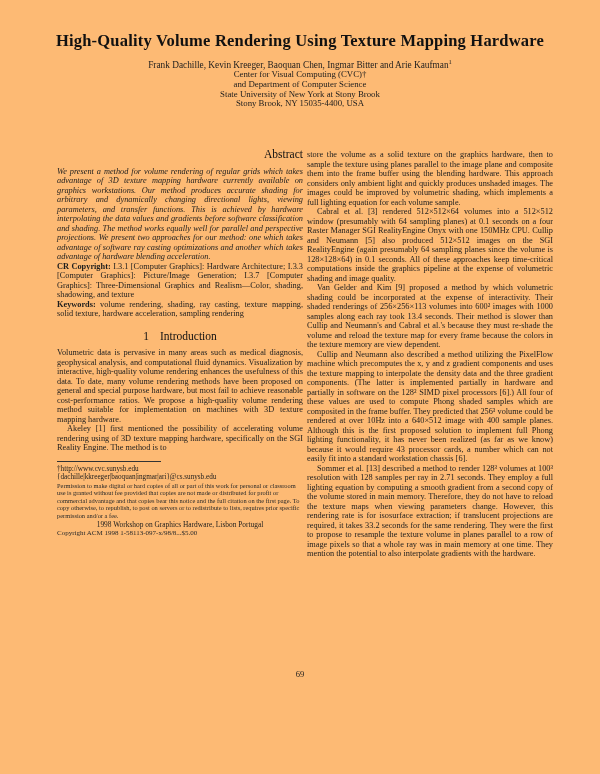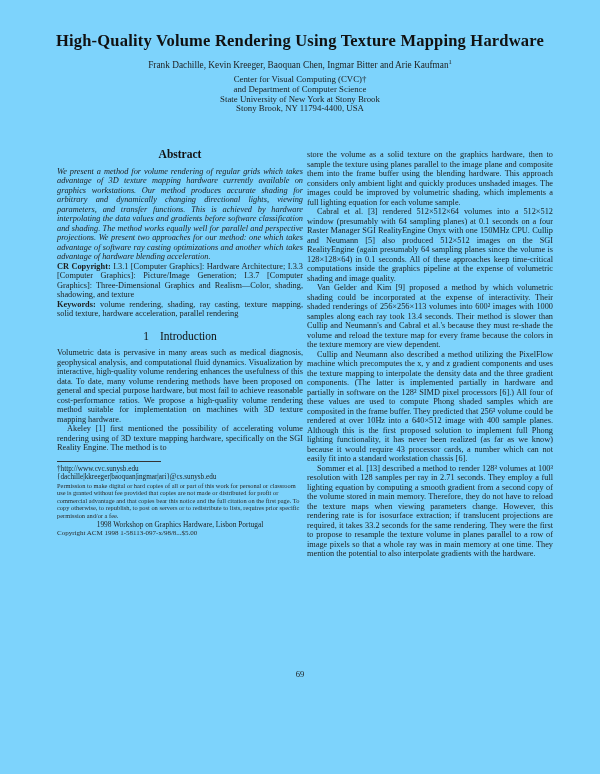--- a/index.html
+++ b/index.html
@@ -1,34 +1,34 @@
 <!DOCTYPE html>
 <html><head>
 <meta charset="utf-8">
 <style>
   html,body { margin:0; padding:0; }
   .page {
     position:relative; width:600px; height:774px;
-    background:#7dd3fc; color:#1d1d1d;
+    background:#fdba74; color:#1d1d1d;
     font-family:"Liberation Serif", serif;
     overflow:hidden;
   }
   
   .head { position:absolute; top:31px; left:0; width:600px; text-align:center; }
   .title { font-size:16.5px; font-weight:bold; letter-spacing:0.2px; color:#111; }
   .authors { margin-top:7px; font-size:9.3px; }
   .authors sup { font-size:6.5px; }
-  .affil { margin-top:5px; font-size:8.8px; line-height:9.8px; }
+  .affil { font-size:8.8px; line-height:9.8px; }
   
   .col { position:absolute; top:150px; width:246px; font-size:8.3px; line-height:9.5px; text-align:justify; }
   .col-left  { left:57px; }
   .col-right { left:307px; }
   .col p { margin:0; }
   .col p.indent { text-indent:10px; }
-  h2.block-head { font-size:11.5px; font-weight:bold; margin:0 0 7px 0; color:#111; text-align:center; }
+  h2.block-head { font-size:11.5px; font-weight:normal; margin:0 0 7px 0; color:#111; text-align:right; }
   h2.section-head { font-size:11.5px; font-weight:normal; margin:13px 0 7px 0; color:#111; text-align:center; }
   h2.section-head .sec-num { margin-right:11px; }
   .abstract-text { font-style:italic; }
   .labelled { margin-top:8px; }
   .labelled .lbl { font-weight:bold; }
   
   .footnote-rule { width:104px; border:0; border-top:1px solid #333; margin:8px 0 3px 0; }
   .footnote { font-size:7.2px; line-height:8.6px; text-align:left; }
   .footnote .fn-line { display:block; }
   .permission { margin-top:11px; font-size:6.4px; line-height:7.6px; text-align:left; color:#2a2a2a; }
@@ -42,31 +42,31 @@
 
 <div class="page">
 
   <div class="head">
     <div class="title">High-Quality Volume Rendering Using Texture Mapping Hardware</div>
     <div class="authors"><span>Frank Dachille, Kevin Kreeger, Baoquan Chen, Ingmar Bitter and Arie Kaufman</span><sup>1</sup></div>
     <div class="affil">
       <div>Center for Visual Computing (CVC)†</div>
       <div>and Department of Computer Science</div>
       <div>State University of New York at Stony Brook</div>
-      <div>Stony Brook, NY 11794-4400, USA</div>
+      <div>Stony Brook, NY 15035-4400, USA</div>
     </div>
   </div>
 
   <div class="col col-left">
     <h2 class="block-head">Abstract</h2>
     <p class="abstract-text">We present a method for volume rendering of regular grids which takes advantage of 3D texture mapping hardware currently available on graphics workstations. Our method produces accurate shading for arbitrary and dynamically changing directional lights, viewing parameters, and transfer functions. This is achieved by hardware interpolating the data values and gradients before software classification and shading. The method works equally well for parallel and perspective projections. We present two approaches for our method: one which takes advantage of software ray casting optimizations and another which takes advantage of hardware blending acceleration.</p>
 
     <p class="labelled"><span class="lbl">CR Copyright:</span> <span>I.3.1 [Computer Graphics]: Hardware Architecture; I.3.3 [Computer Graphics]: Picture/Image Generation; I.3.7 [Computer Graphics]: Three-Dimensional Graphics and Realism—Color, shading, shadowing, and texture</span></p>
 
-    <p class="labelled"><span class="lbl">Keywords:</span> <span>volume rendering, shading, ray casting, texture mapping, solid texture, hardware acceleration, parallel rendering</span></p>
+    <p class="labelled"><span class="lbl">Keywords:</span> <span>volume rendering, shading, ray casting, texture mapping, solid texture, hardware acceleration, sampling rendering</span></p>
 
     <h2 class="section-head"><span class="sec-num">1</span><span>Introduction</span></h2>
 
     <p>Volumetric data is pervasive in many areas such as medical diagnosis, geophysical analysis, and computational fluid dynamics. Visualization by interactive, high-quality volume rendering enhances the usefulness of this data. To date, many volume rendering methods have been proposed on general and special purpose hardware, but most fail to achieve reasonable cost-performance ratios. We propose a high-quality volume rendering method suitable for implementation on machines with 3D texture mapping hardware.</p>
     <p class="indent">Akeley [1] first mentioned the possibility of accelerating volume rendering using of 3D texture mapping hardware, specifically on the SGI Reality Engine. The method is to</p>
 
     <hr class="footnote-rule">
     <div class="footnote">
       <span class="fn-line">†http://www.cvc.sunysb.edu</span>
       <span class="fn-line">{dachille|kkreeger|baoquan|ingmar|ari}@cs.sunysb.edu</span>

